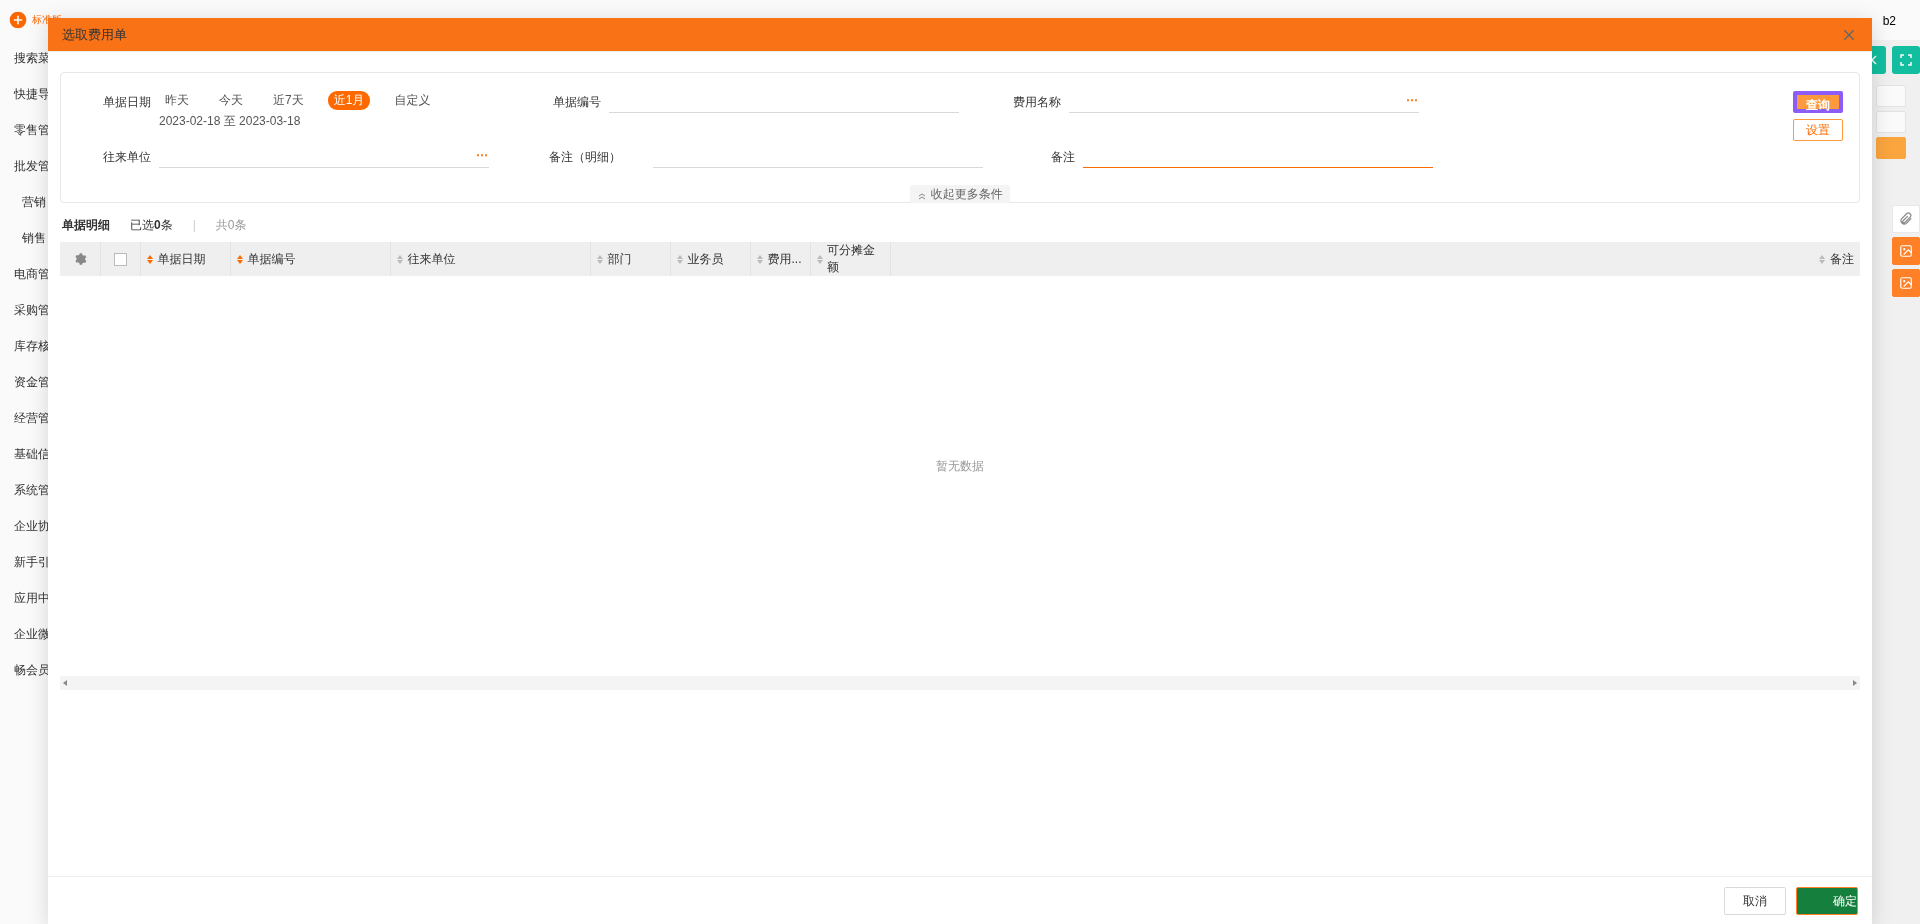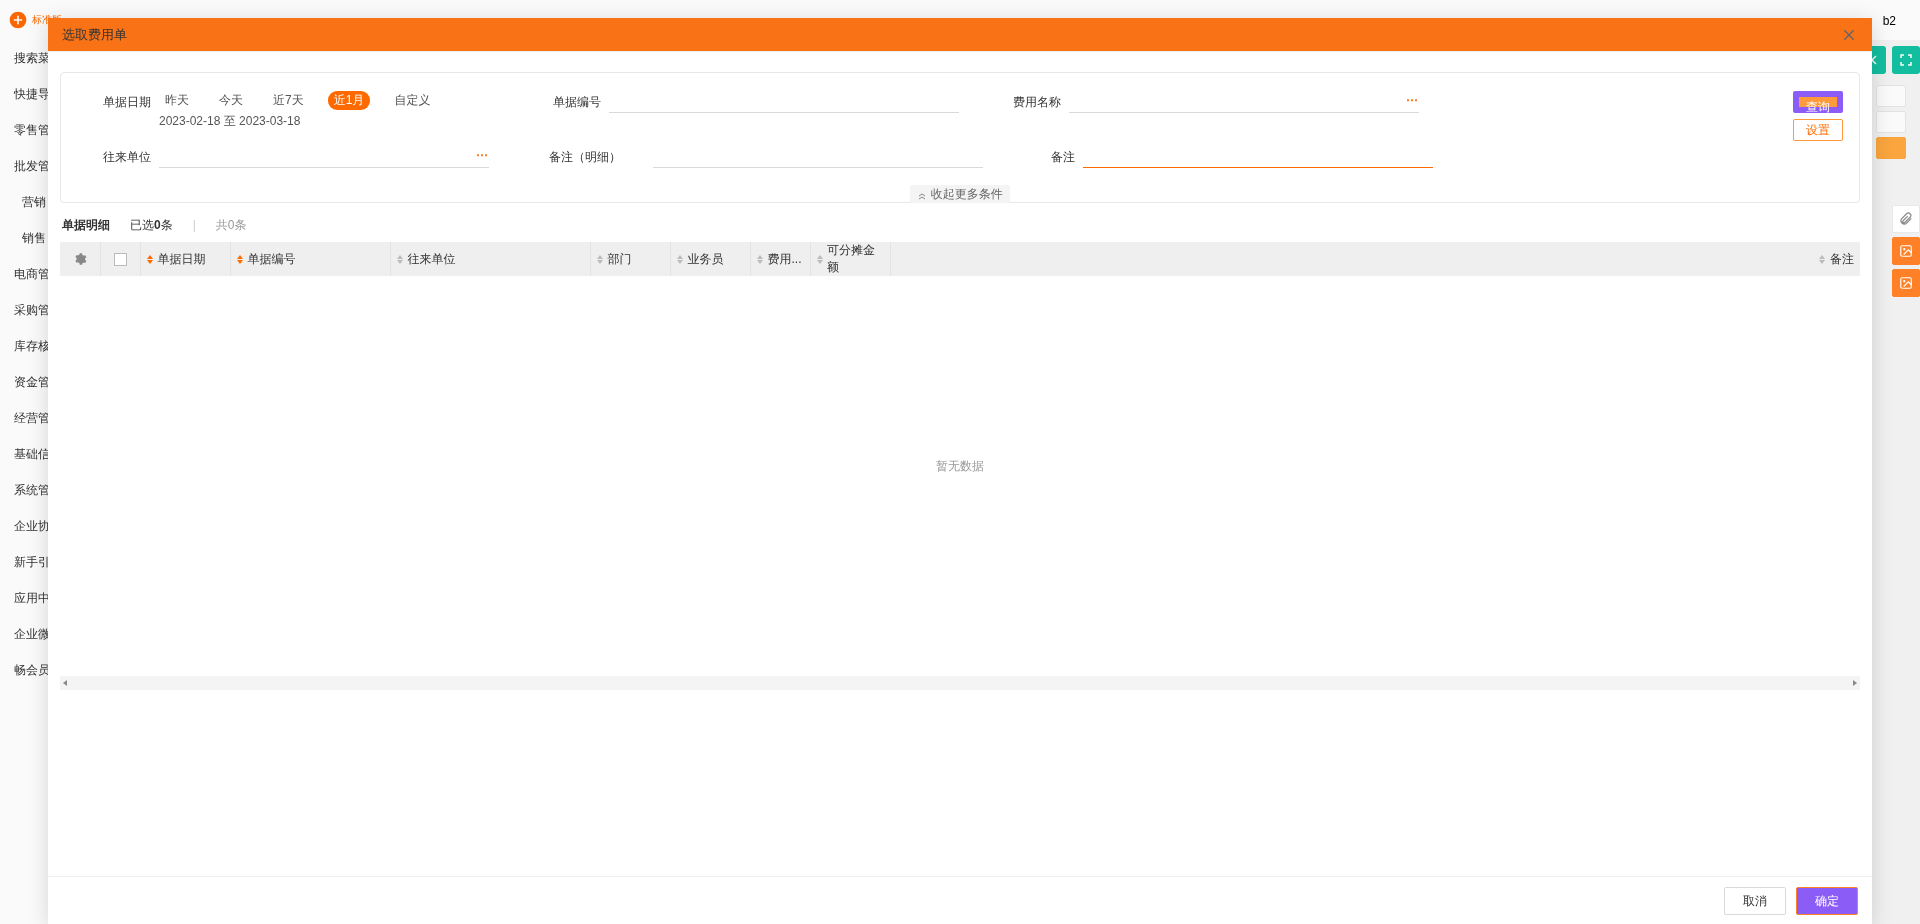--- a/index.html
+++ b/index.html
@@ -252,21 +252,22 @@
       height: 22px;
       line-height: 20px;
       font-size: 12px;
       border-radius: 2px;
       text-align: center;
       cursor: pointer;
     }
     .btn-primary {
       background: #ff9a3c;
       color: #fff;
-      border: 6px solid #8b5cf6;
+      border: 4px solid #8b5cf6;
+      font-weight: bold;
     }
     .btn-outline {
       background: #fff;
       color: #ff6a00;
       border: 1px solid #ff9a3c;
     }
 
     .collapse-bar {
       margin: 0 auto;
       width: 100px;
@@ -414,23 +415,24 @@
       line-height: 26px;
       border-radius: 2px;
       text-align: center;
       cursor: pointer;
       font-size: 12px;
       border: 1px solid #d9d9d9;
       background: #fff;
       color: #333;
     }
     .btn-lg.primary {
-      background: #8b5cf6;
+      background: #15803d;
       border-color: #ff8027;
       color: #fff;
+      text-align: right;
     }
 
     .side-float {
       position: absolute;
       right: 0;
       top: 205px;
       display: flex;
       flex-direction: column;
       gap: 4px;
       z-index: 5;

